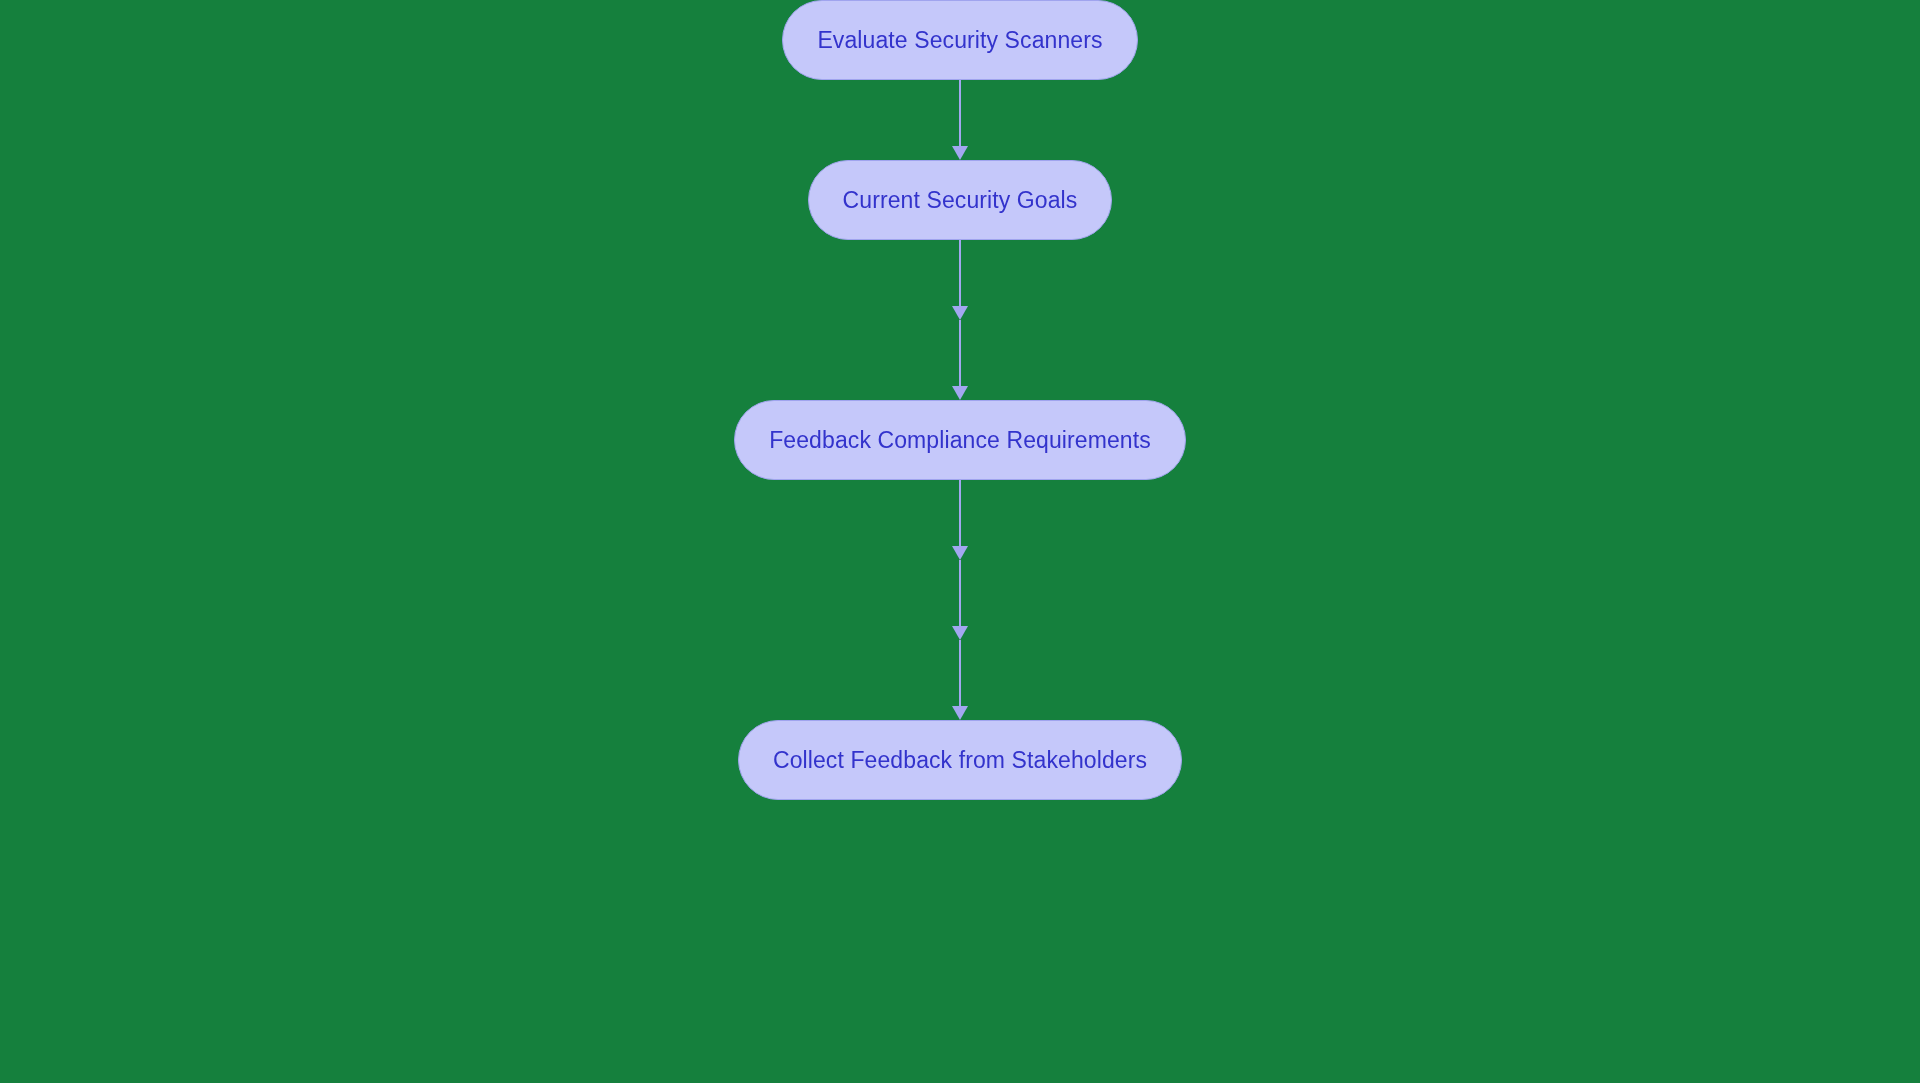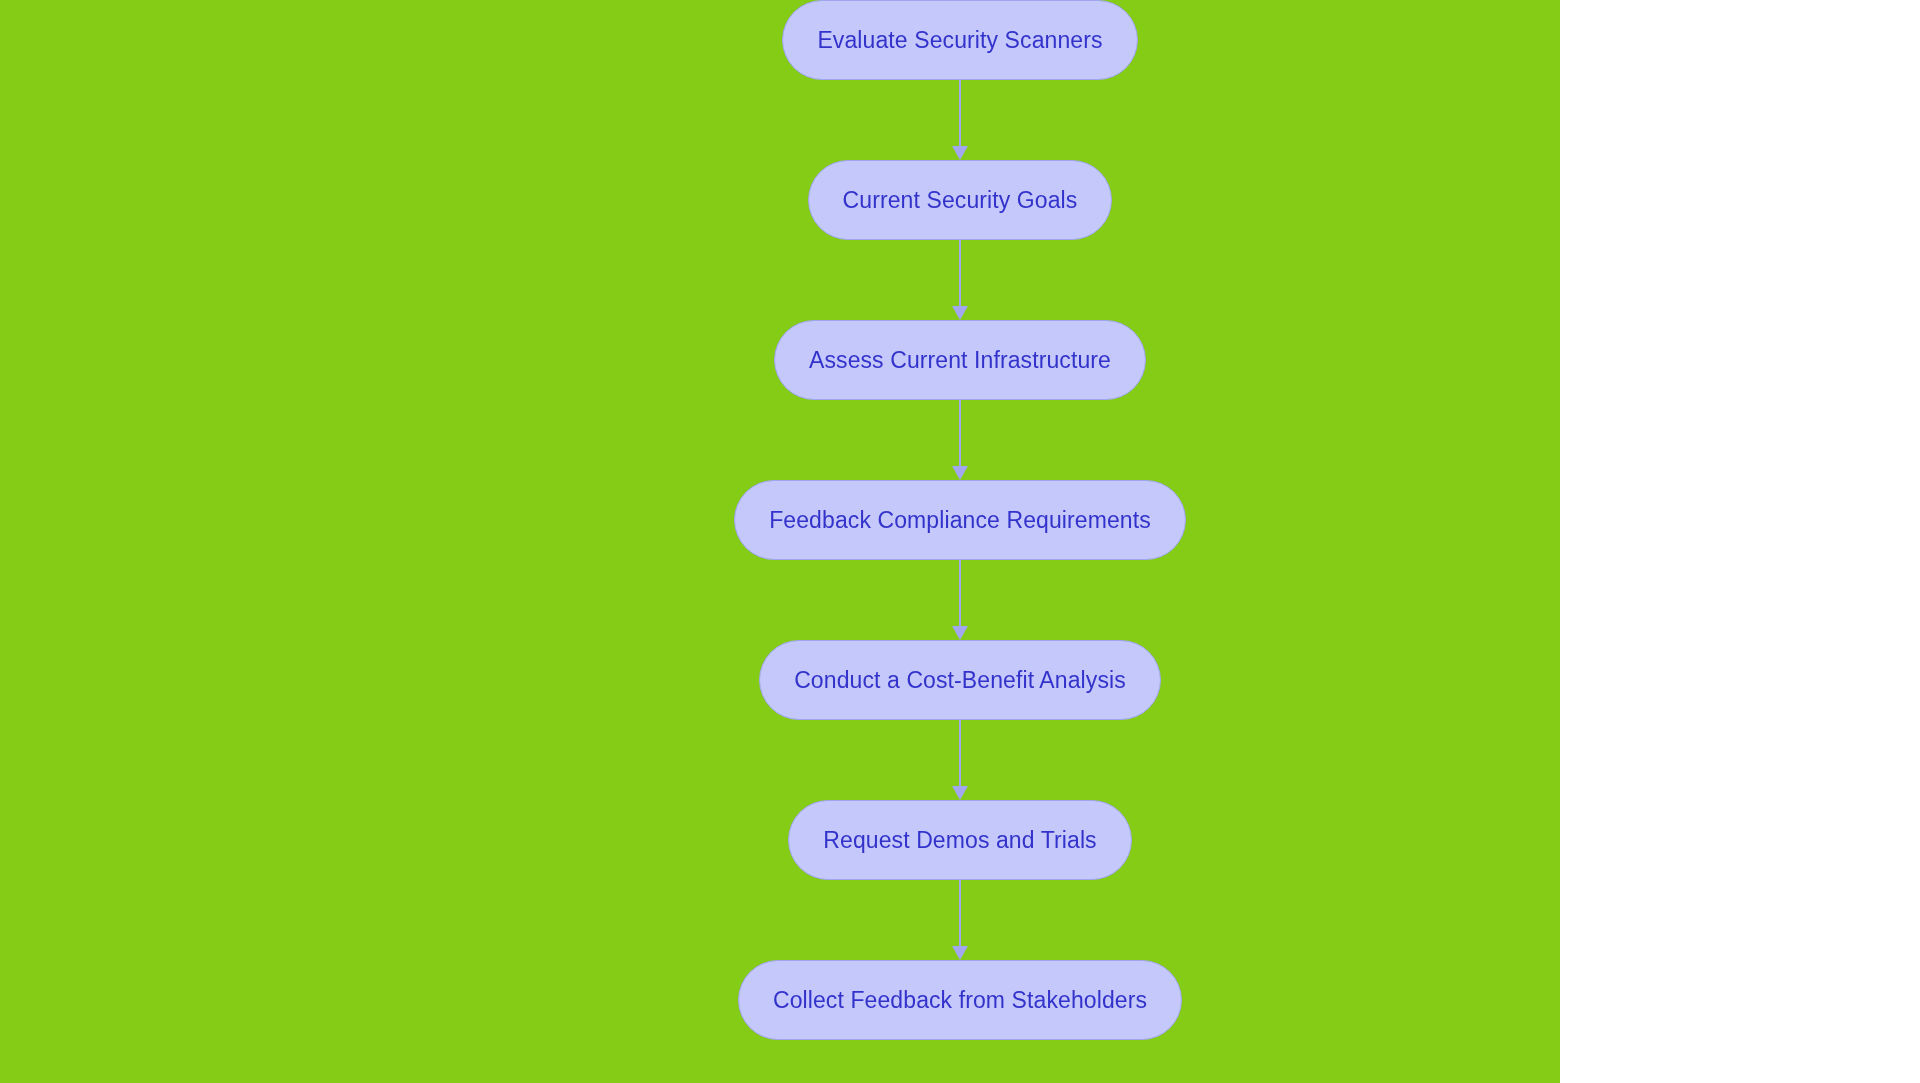--- a/index.html
+++ b/index.html
@@ -10,23 +10,23 @@
   }
   body {
     width: 1920px;
     height: 1083px;
     overflow: hidden;
     font-family: "Liberation Sans", "DejaVu Sans", sans-serif;
   }
 
   #flowchart {
     position: relative;
-    width: 1560px;
+    width: 1920px;
     height: 1083px;
-    background: #84cc16;
+    background: #15803d;
   }
 
   .flow-column {
     position: absolute;
     left: 0;
     top: 0;
     width: 1920px;
     height: 1083px;
     display: flex;
     flex-direction: column;
@@ -101,50 +101,41 @@
 
     <div class="node">
       <span class="node-label">Current Security Goals</span>
     </div>
 
     <div class="connector">
       <div class="connector-line"></div>
       <div class="connector-arrow"></div>
     </div>
 
-    <div class="node">
-      <span class="node-label">Assess Current Infrastructure</span>
-    </div>
 
     <div class="connector">
       <div class="connector-line"></div>
       <div class="connector-arrow"></div>
     </div>
 
     <div class="node">
       <span class="node-label">Feedback Compliance Requirements</span>
     </div>
 
     <div class="connector">
       <div class="connector-line"></div>
       <div class="connector-arrow"></div>
     </div>
 
-    <div class="node">
-      <span class="node-label">Conduct a Cost-Benefit Analysis</span>
-    </div>
 
     <div class="connector">
       <div class="connector-line"></div>
       <div class="connector-arrow"></div>
     </div>
 
-    <div class="node">
-      <span class="node-label">Request Demos and Trials</span>
-    </div>
 
     <div class="connector">
       <div class="connector-line"></div>
       <div class="connector-arrow"></div>
     </div>
 
     <div class="node">
       <span class="node-label">Collect Feedback from Stakeholders</span>
     </div>
 

